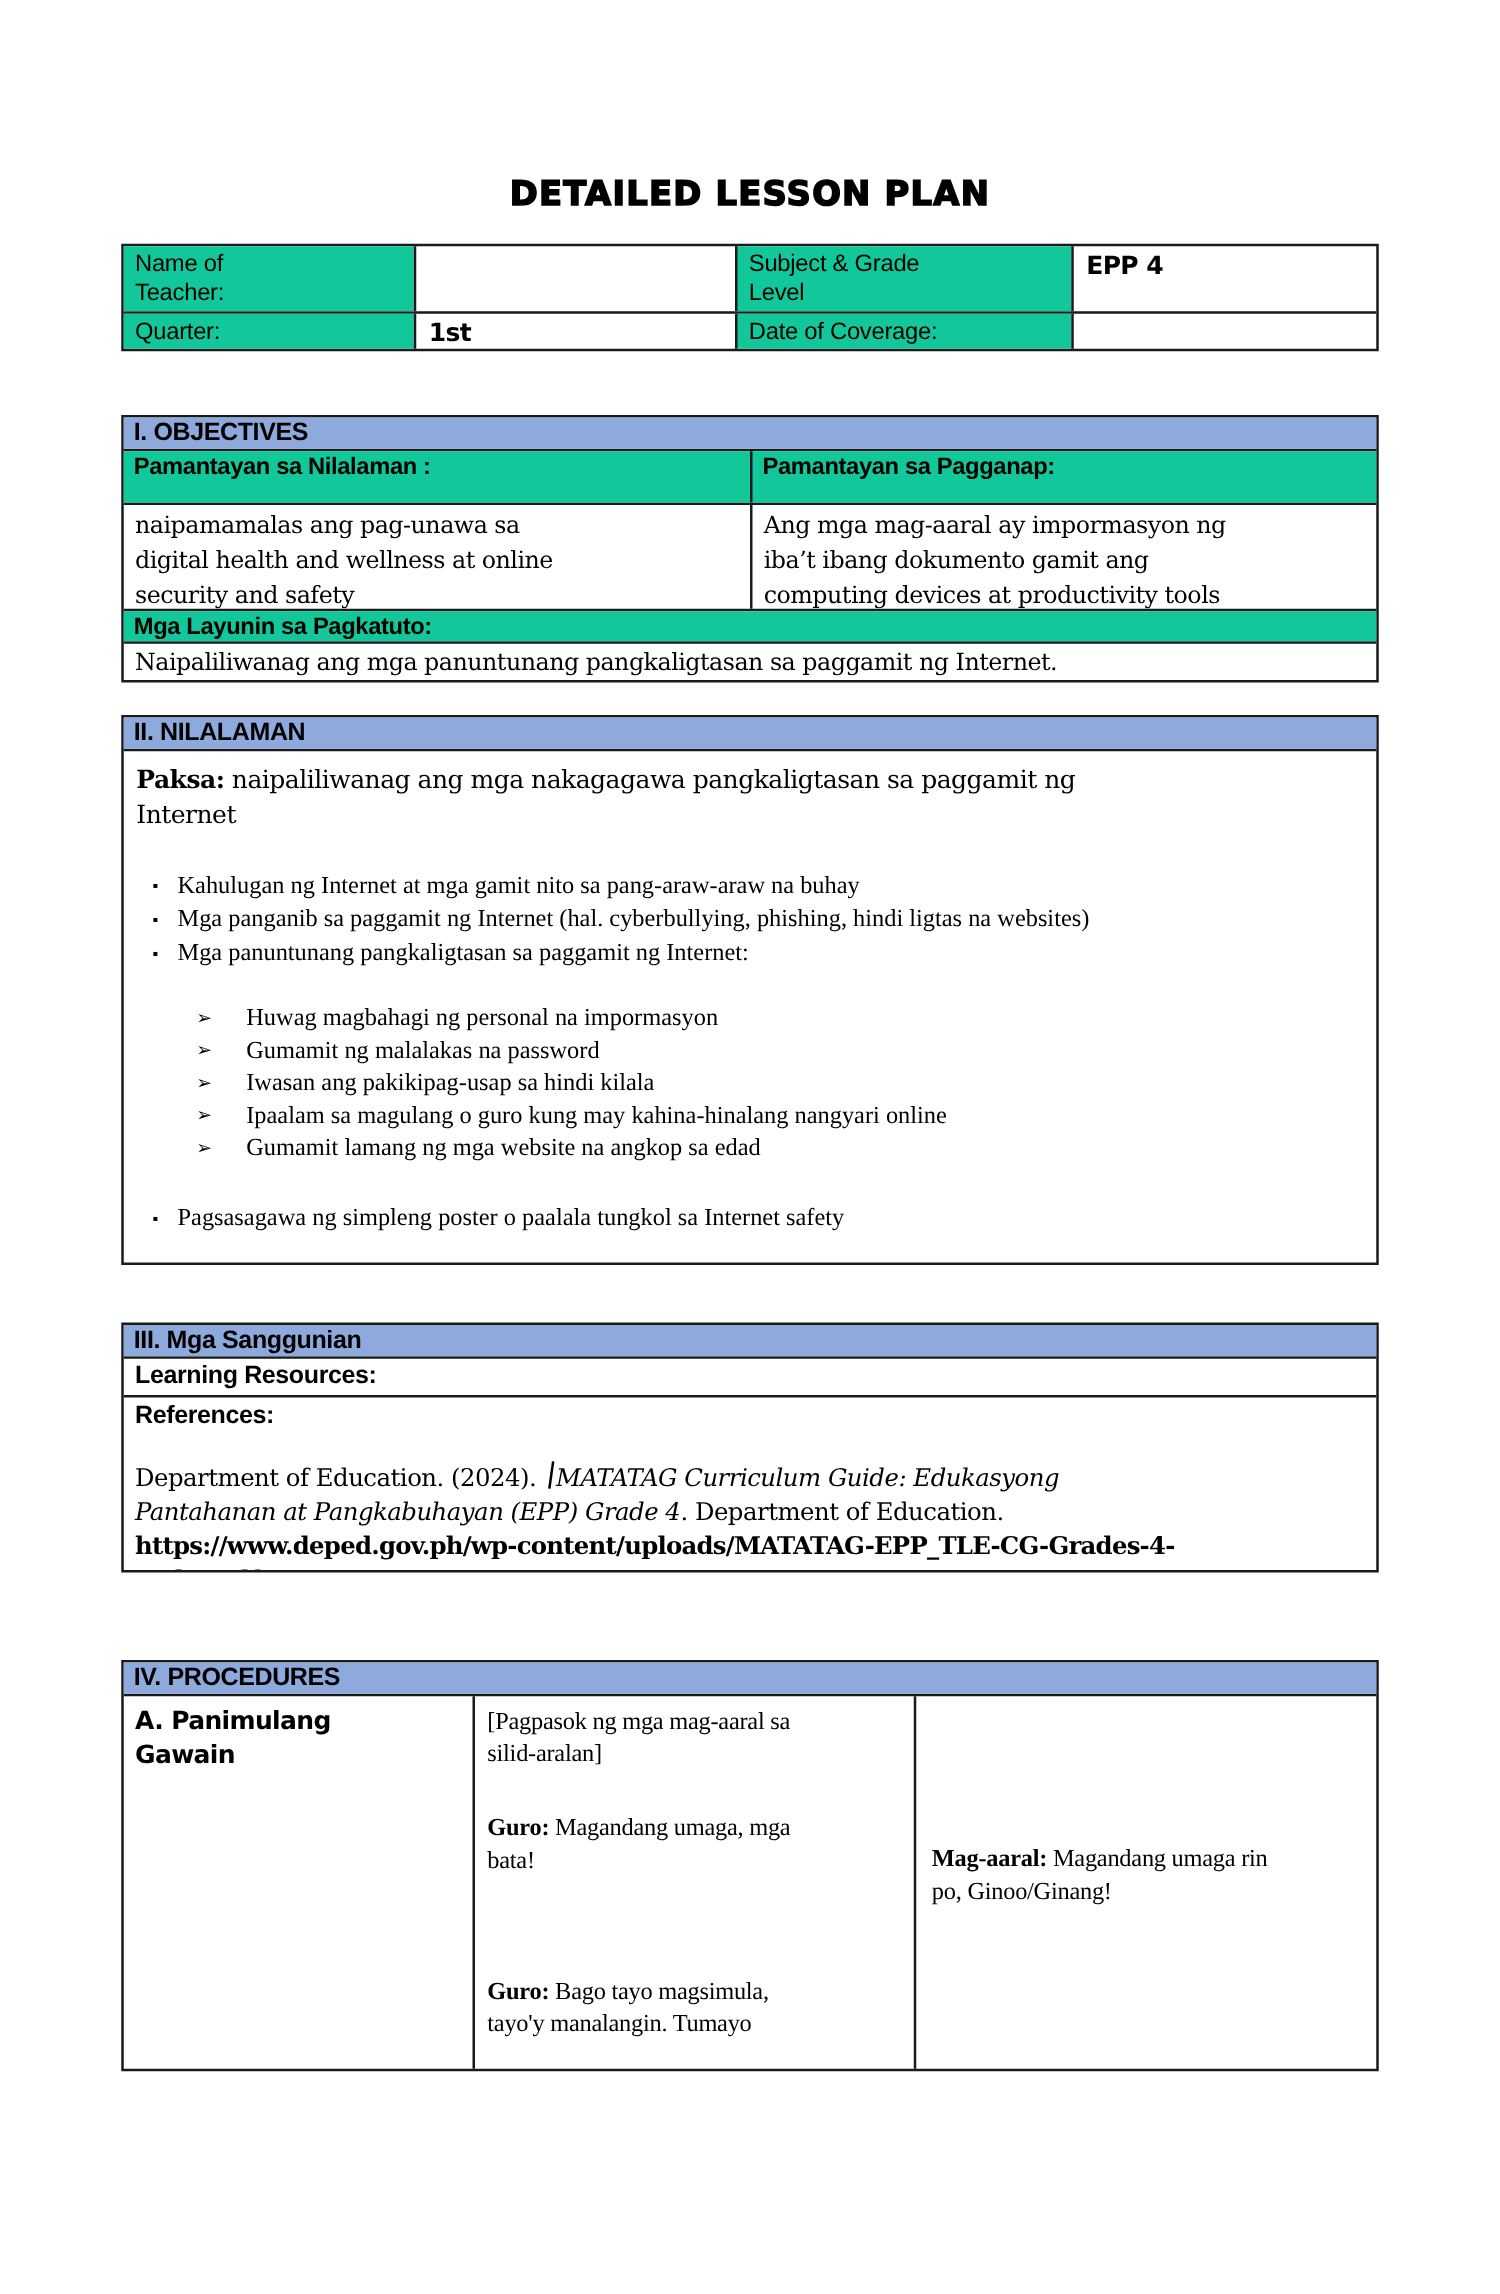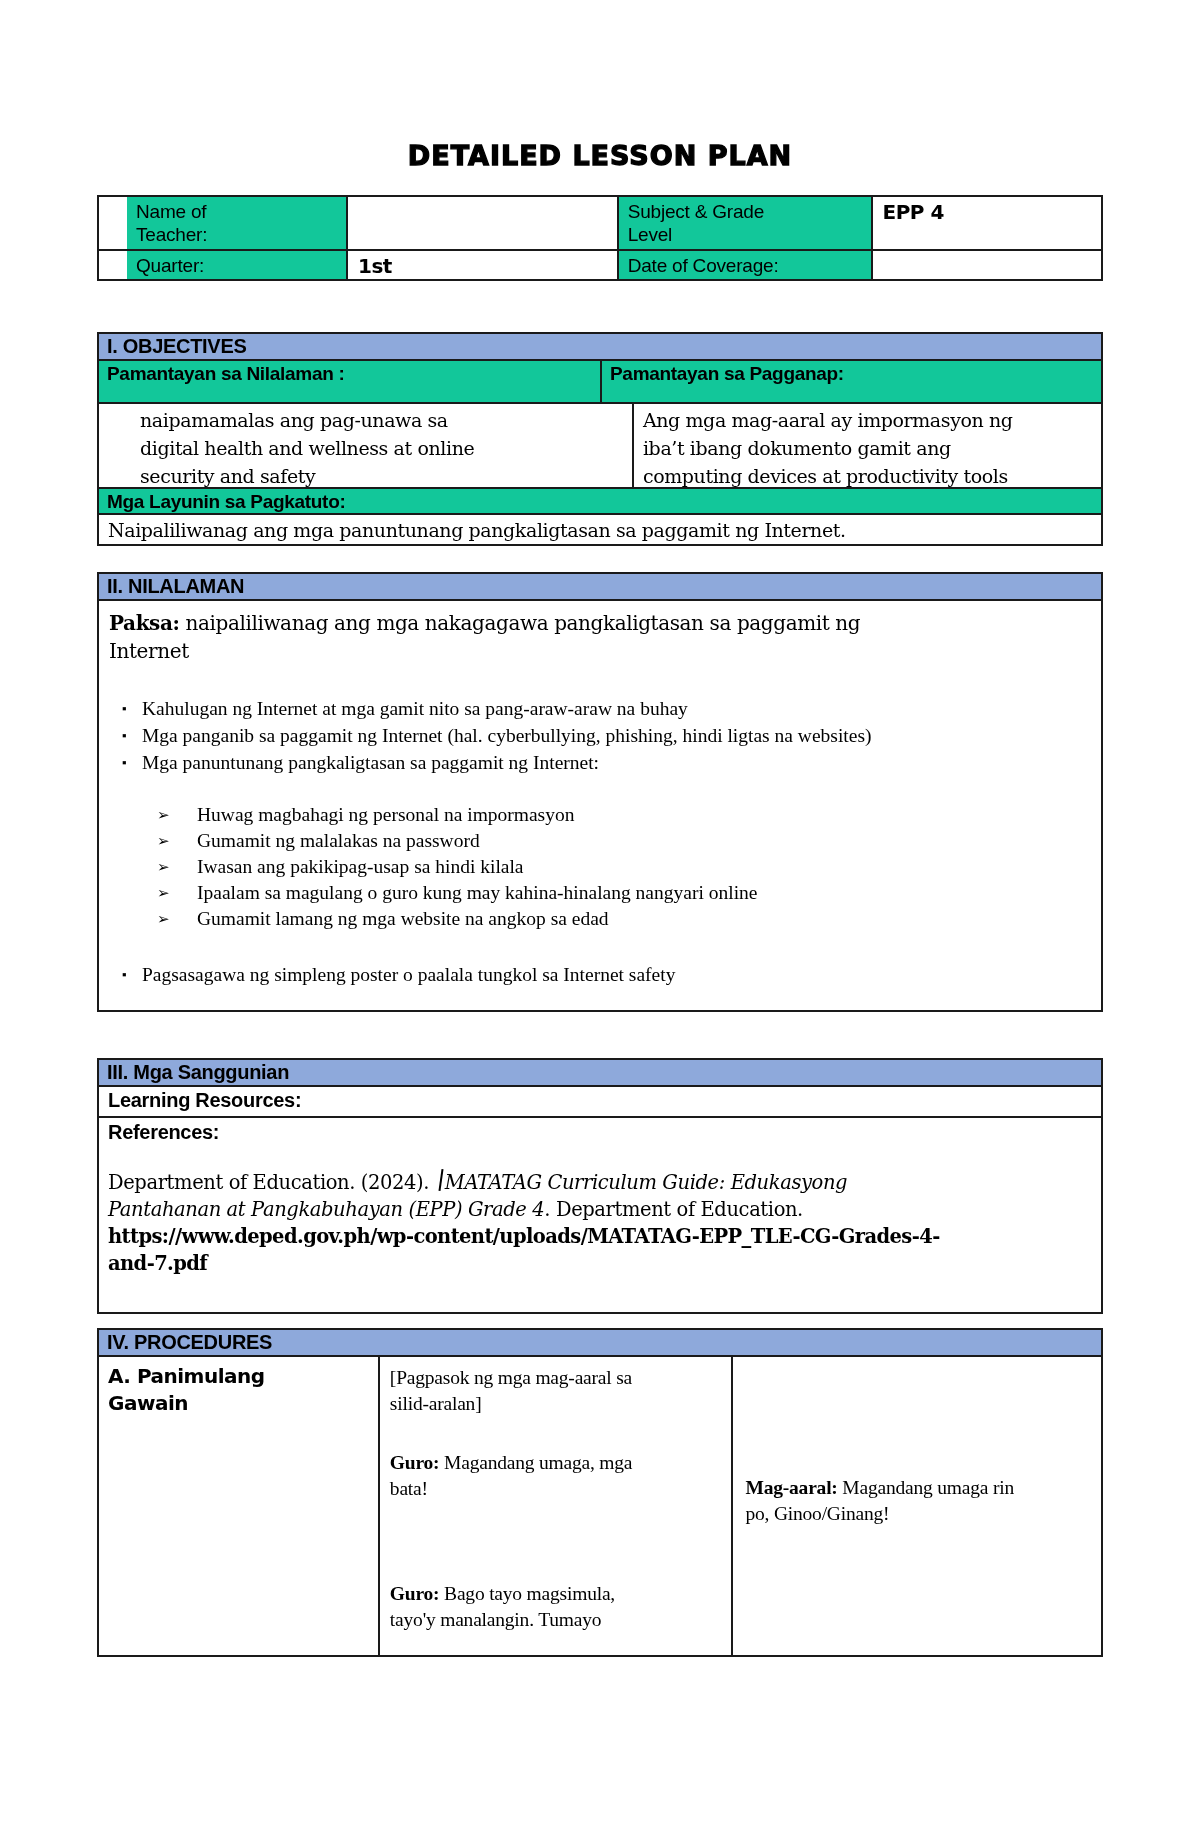--- a/index.html
+++ b/index.html
@@ -31,31 +31,31 @@
   .bl { background:#8EA9DB; }
 
   .bar {
     font-weight:bold; font-size:20px; padding:1px 0 0 8px;
     letter-spacing:-0.3px;
   }
   .ghead {
     font-weight:bold; font-size:19px; padding:2px 0 0 8px;
     letter-spacing:-0.3px;
   }
-  .lbl { font-size:19px; padding:3px 0 0 9px; line-height:23px; letter-spacing:-0.2px;margin-left:28px; }
+  .lbl { font-size:19px; padding:3px 0 0 9px; line-height:23px; letter-spacing:-0.2px; }
   .val { font-weight:bold; font-size:20px; padding:3px 0 0 10px; font-family:"DejaVu Sans",sans-serif; letter-spacing:-0.5px;}
 
   .serif-wide { font-family:"DejaVu Serif", serif; font-size:19px; line-height:28px; letter-spacing:-0.4px; }
   .serif { font-family:"Liberation Serif", serif; font-size:19.5px; }
 
-  .obj-body { padding:2px 6px 0 9px;margin-left:32px; }
+  .obj-body { padding:2px 6px 0 9px; }
 
   
   .h52{height:52px}.h30{height:30px}.h25{height:25px}.h28{height:43px}.h85{height:85px}
-  .h26{height:26px}.h31{height:31px}.h411{height:411px}.h164{height:196px}
+  .h26{height:26px}.h31{height:31px}.h411{height:411px}.h164{height:140px}
   .h29{height:29px}.h300{height:300px}
   .w233{width:233px}.w258{width:258px}.w270{width:270px}.w245{width:245px}
   .w503{width:503px}.w280{width:280px}.w355{width:355px}.w371{width:371px}
   .full{width:100%}
 
   
   .nil-body { padding:4px 10px 0 10px; }
   .paksa { font-family:"DejaVu Serif",serif; font-size:20px; line-height:28px; letter-spacing:-0.4px; margin-top:4px; }
   .paksa .b { font-weight:bold; }
   .li { display:flex; line-height:27px; }

